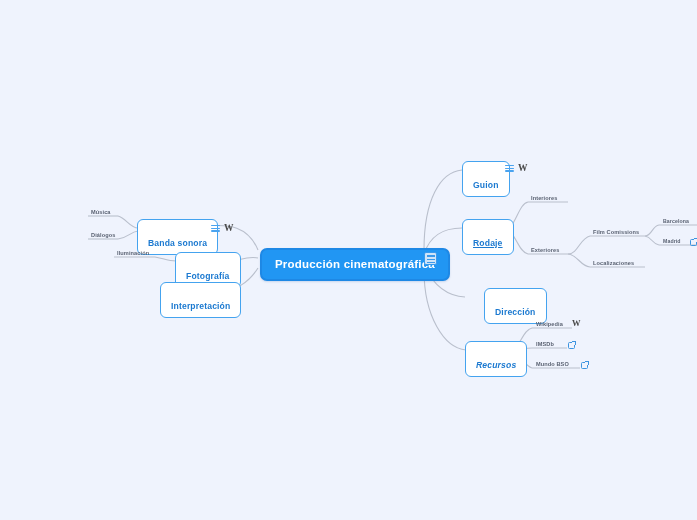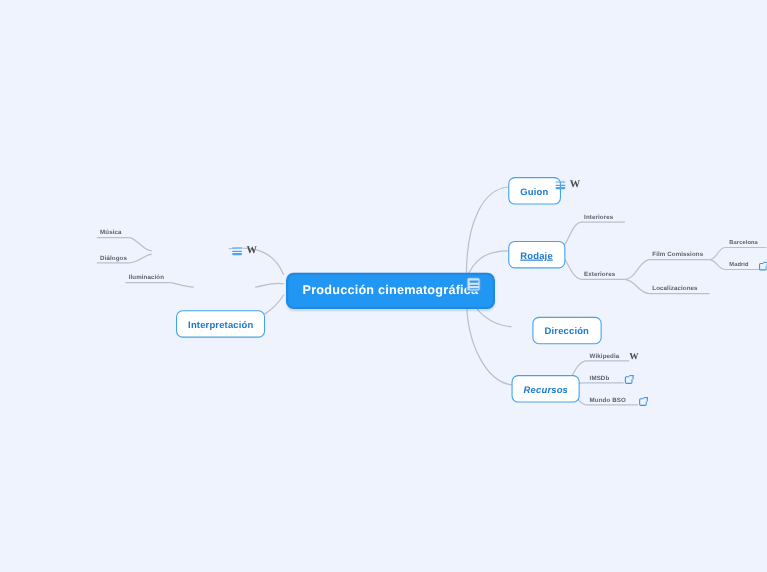--- a/index.html
+++ b/index.html
@@ -46,21 +46,21 @@
     box-shadow: 0 1px 2px rgba(30,90,160,0.18);
   }
   
   .branch {
     background: #ffffff;
     border: 1.6px solid #44a3ef;
     border-radius: 6px;
     color: #1b79d0;
     font-size: 8.6px;
     font-weight: bold;
-    padding: 7px 10px 6px 10px;
+    padding: 18px 10px 6px 10px;
     letter-spacing: 0.15px;
   }
   
   .leaf {
     color: #5a6272;
     font-size: 5.6px;
     font-weight: bold;
     letter-spacing: 0.1px;
     padding: 1px 2px 2px 2px;
   }
@@ -196,31 +196,33 @@
       <path d="M 532 328 L 572 328"></path>
       <path d="M 532 348 L 567 348"></path>
       <path d="M 532 368 L 580 368"></path>
     </g>
   </svg>
 
   <div class="node root" style="left:260px; top:248px;">Producción cinematográfica</div>
 
   <div class="icon-sheet" style="position:absolute; left:424px; top:252px;"></div>
 
+  <div class="node branch" style="left:137px; top:219px;">Banda sonora</div>
   <div class="icons" style="left:211px; top:224px;">
     <span class="icon-notes">
         <i></i>
         <i></i>
         <i></i>
       </span>
     <span class="icon-wiki">W</span>
   </div>
   <div class="node leaf" style="left:89px; top:208px;">Música</div>
   <div class="node leaf" style="left:89px; top:231px;">Diálogos</div>
 
+  <div class="node branch" style="left:175px; top:252px;">Fotografía</div>
   <div class="node leaf" style="left:115px; top:249px;">Iluminación</div>
 
   <div class="node branch" style="left:160px; top:282px;">Interpretación</div>
 
   <div class="node branch" style="left:462px; top:161px;">Guion</div>
   <div class="icons" style="left:505px; top:164px;">
     <span class="icon-notes">
         <i></i>
         <i></i>
         <i></i>

